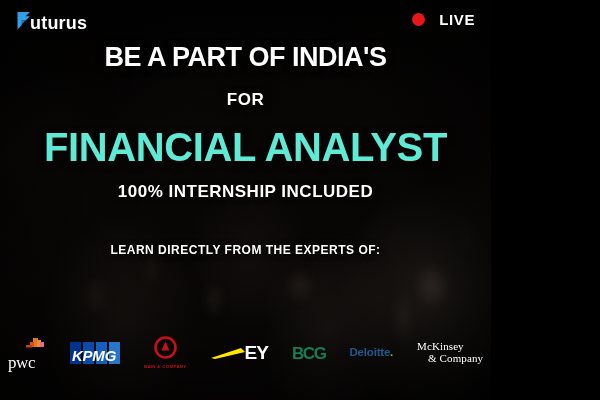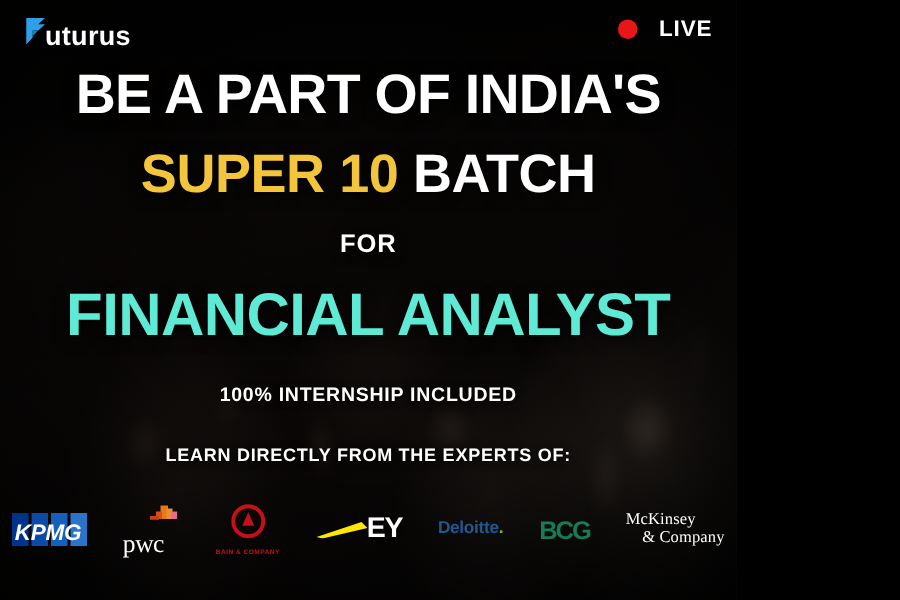--- a/index.html
+++ b/index.html
@@ -119,21 +119,21 @@
 
   
   .headlines {
     position: absolute;
     top: 44px;
     left: 0;
     right: 0;
     text-align: center;
   }
   .line-1 {
-    font-size: 37px;
+    font-size: 27px;
     font-weight: bold;
     color: #ffffff;
     letter-spacing: -0.5px;
     line-height: 1;
     text-shadow: 0 2px 10px rgba(0,0,0,0.85);
   }
   .line-2 {
     margin-top: 17px;
     font-size: 36px;
     font-weight: bold;
@@ -155,30 +155,30 @@
   .line-3 {
     margin-top: 19px;
     font-size: 40px;
     font-weight: bold;
     color: #5eead4;
     letter-spacing: -0.4px;
     line-height: 1;
     text-shadow: 0 2px 10px rgba(0,0,0,0.85);
   }
   .line-sub {
-    margin-top: 26px;
-    font-size: 13px;
+    margin-top: 16px;
+    font-size: 17px;
     font-weight: bold;
     color: #ffffff;
     letter-spacing: 0.5px;
     line-height: 1;
     text-shadow: 0 1px 6px rgba(0,0,0,0.85);
   }
   .line-experts {
-    margin-top: 28px;
+    margin-top: 44px;
     font-size: 12px;
     font-weight: bold;
     color: #ffffff;
     letter-spacing: 0.5px;
     line-height: 1;
     text-shadow: 0 1px 6px rgba(0,0,0,0.85);
   }
 
   
   .logo-strip {
@@ -298,86 +298,83 @@
     </div>
 
     <div class="live-badge">
       <span class="live-dot"></span>
       <span class="live-text">LIVE</span>
     </div>
 
     <div class="headlines">
       <div class="line-1">BE A PART OF INDIA'S</div>
 
-      <div class="line-2">
-        <span class="hl-gold">SUPER 10</span><span> </span><span class="hl-white">BATCH</span>
-      </div>
 
       <div class="line-for">FOR</div>
 
       <div class="line-3">FINANCIAL ANALYST</div>
 
       <div class="line-sub">100% INTERNSHIP INCLUDED</div>
 
       <div class="line-experts">LEARN DIRECTLY FROM THE EXPERTS OF:</div>
     </div>
 
     <div class="logo-strip">
-
-      <div class="brand">
-        <span style="position:relative;display:inline-block;">
-          <svg width="50" height="22" viewBox="0 0 50 22" style="display:block;">
-            <rect x="0" y="0" width="11" height="22" fill="#00338d"></rect>
-            <rect x="13" y="0" width="11" height="22" fill="#0b4aa8"></rect>
-            <rect x="26" y="0" width="11" height="22" fill="#1560bd"></rect>
-            <rect x="39" y="0" width="11" height="22" fill="#2a74c9"></rect>
-          </svg>
-          <span class="kpmg-text" style="position:absolute;left:2px;top:6px;">KPMG</span>
-        </span>
-      </div>
 
       <div class="brand pwc-wrap">
         <span style="margin-left:16px;">
           <svg width="22" height="13" viewBox="0 0 22 13">
             <rect x="9" y="1" width="5" height="9" fill="#e8761a"></rect>
             <rect x="13" y="3" width="4" height="7" fill="#eb8f2e"></rect>
             <rect x="16" y="5" width="4" height="5" fill="#e56a8c"></rect>
             <rect x="6" y="5" width="4" height="5" fill="#d94f12"></rect>
             <rect x="2" y="8" width="6" height="2.5" fill="#c8401a"></rect>
           </svg>
         </span>
         <span class="pwc-text">pwc</span>
       </div>
 
+      <div class="brand">
+        <span style="position:relative;display:inline-block;">
+          <svg width="50" height="22" viewBox="0 0 50 22" style="display:block;">
+            <rect x="0" y="0" width="11" height="22" fill="#00338d"></rect>
+            <rect x="13" y="0" width="11" height="22" fill="#0b4aa8"></rect>
+            <rect x="26" y="0" width="11" height="22" fill="#1560bd"></rect>
+            <rect x="39" y="0" width="11" height="22" fill="#2a74c9"></rect>
+          </svg>
+          <span class="kpmg-text" style="position:absolute;left:2px;top:6px;">KPMG</span>
+        </span>
+      </div>
+
       <div class="brand bain-wrap">
         <span>
           <svg width="23" height="23" viewBox="0 0 23 23">
             <circle cx="11.5" cy="11.5" r="10" fill="none" stroke="#c31019" stroke-width="2.6"></circle>
             <path d="M11.5 5.5 L15.5 14.5 L7.5 14.5 Z" fill="#c31019"></path>
           </svg>
         </span>
         <span class="bain-text">BAIN &amp; COMPANY</span>
       </div>
 
       <div class="brand ey-wrap">
         <span>
           <svg width="34" height="11" viewBox="0 0 34 11" style="display:block;">
             <path d="M0 10 L30 0 L34 4 L4 11 Z" fill="#ffe600"></path>
           </svg>
         </span>
         <span class="ey-text">EY</span>
       </div>
 
       <div class="brand">
+        <span class="bcg-text">BCG</span>
+      </div>
+
+      <div class="brand">
         <span class="deloitte-text">Deloitte</span>
           <span class="deloitte-text deloitte-dot">.</span>
-      </div>
-
-      <div class="brand">
-        <span class="bcg-text">BCG</span>
       </div>
 
       <div class="brand mck-wrap">
         <span class="mck-line">McKinsey</span>
         <span class="mck-line mck-line2">&amp; Company</span>
       </div>
 
     </div>
   </div>
 </div>

